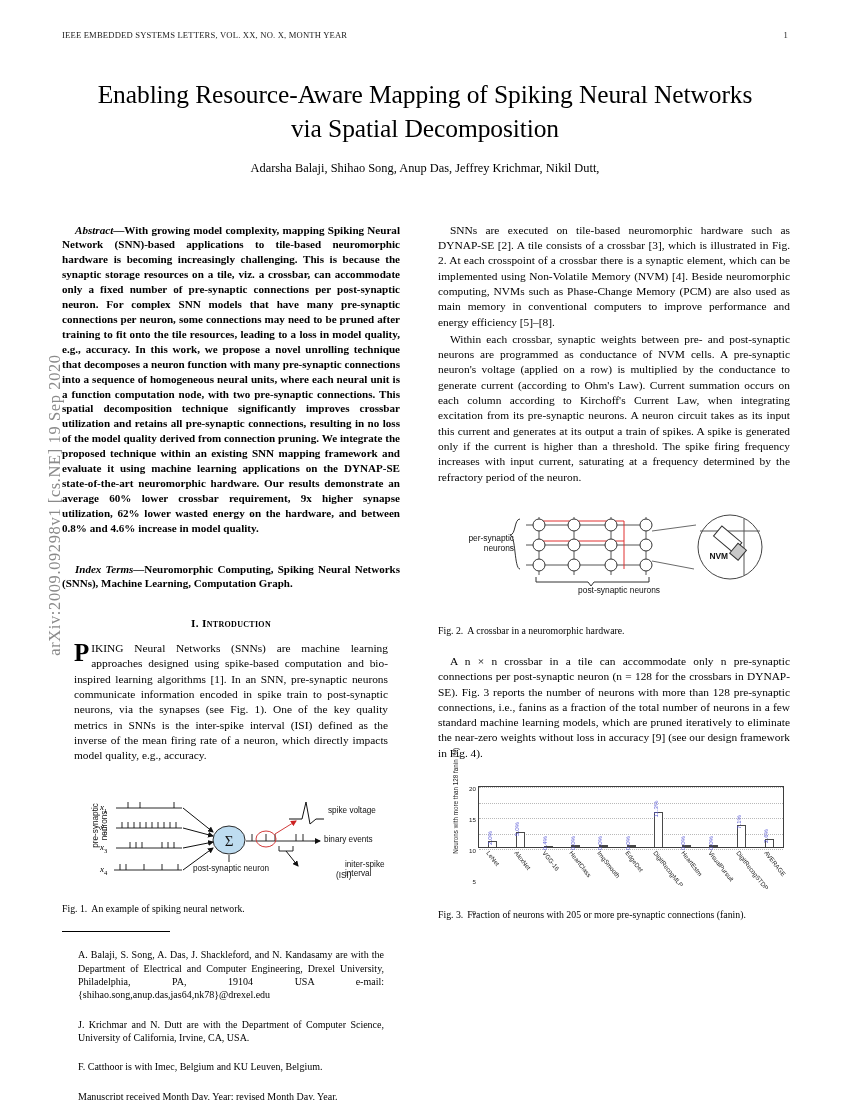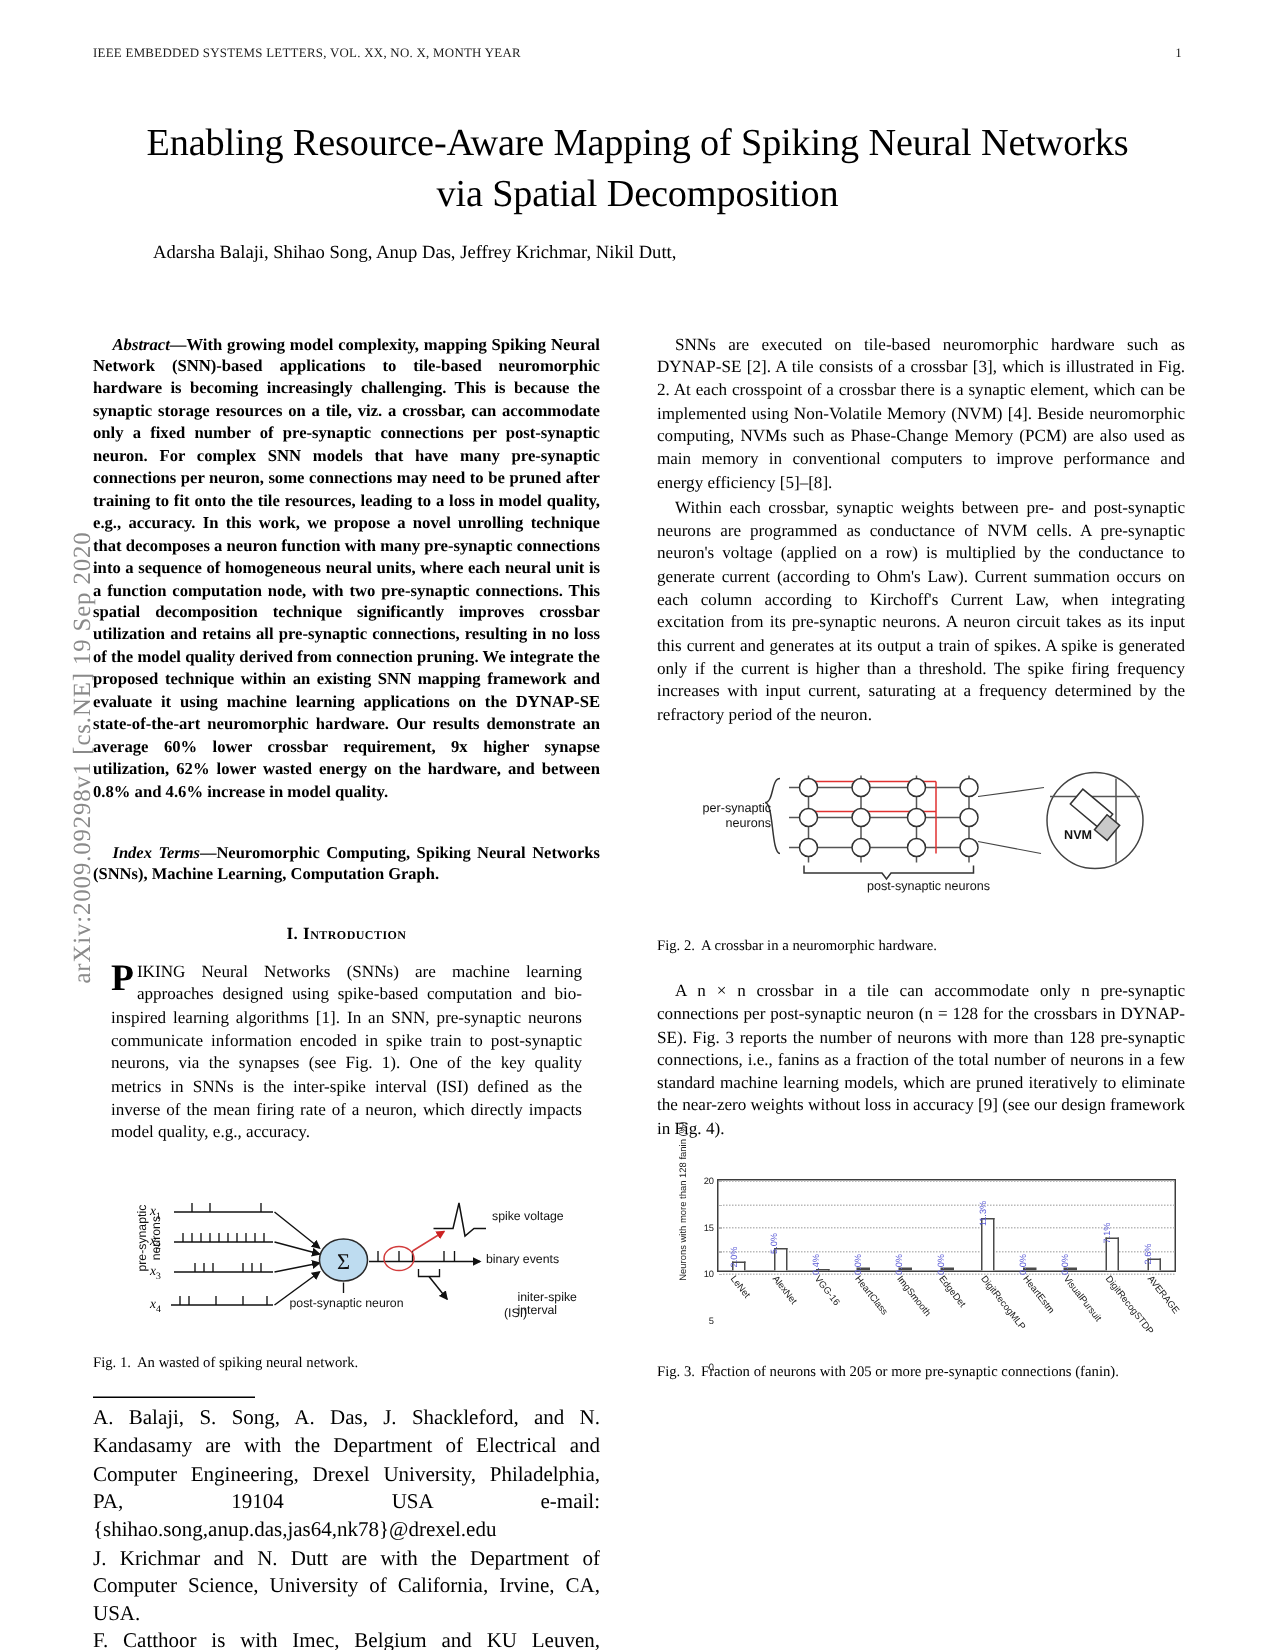--- a/index.html
+++ b/index.html
@@ -49,21 +49,21 @@
   
   .title {
     text-align: center;
     font-size: 25.5px;
     line-height: 1.32;
     font-weight: normal;
     letter-spacing: -0.1px;
     margin: 0 26px 14px 26px;
   }
   .authors {
-    text-align: left;
+    text-align: center;
     font-size: 12.4px;
     line-height: 1.55;
     margin: 0 40px 0 40px;
   }
 
   
   .columns {
     display: flex;
     margin-top: 44px;
     gap: 38px;
@@ -134,24 +134,24 @@
     text-align: left;
   }
   .caption .lbl { margin-right: 4px; }
 
   
   .rule {
     width: 108px; height: 1px; background: #000;
     margin: 16px 0 5px 0;
   }
   .footnote {
-    font-size: 14px;
+    font-size: 10px;
     line-height: 1.33;
     text-align: justify;
-    margin: 0;
+    margin: 16px;
   }
 
   
   .fig1 { position: relative; width: 330px; height: 100px; margin: 30px 0 0 8px; }
   .fig1 .vlabel {
     position: absolute; left: -4px; top: 22px;
     width: 68px; text-align: center;
     transform: rotate(-90deg); transform-origin: center center;
     font-family: "Liberation Sans", sans-serif; font-size: 8.2px;
     line-height: 1.15; color: #111;
@@ -346,21 +346,21 @@
         <div class="xlab" style="left:30px; top:70px;">x<sub>4</sub></div>
 
         <div class="slabel" style="left:258px; top:12px;">spike voltage</div>
         <div class="slabel" style="left:254px; top:41px;">binary events</div>
         <div class="slabel" style="left:232px; top:66px;padding-left:43px;">initer-spike interval</div>
         <div class="slabel" style="left:266px; top:77px;">(ISI)</div>
         <div class="slabel" style="left:120px; top:70px; width:82px; text-align:center;">post-synaptic neuron</div>
       </div>
 
       <div class="caption">
-        <span class="lbl">Fig. 1.</span><span>An wasted of spiking neural network.</span>
+        <span class="lbl">Fig. 1.</span><span>An example of spiking neural network.</span>
       </div>
 
       <div class="rule"></div>
       <p class="footnote para">A. Balaji, S. Song, A. Das, J. Shackleford, and N. Kandasamy are with the Department of Electrical and Computer Engineering, Drexel University, Philadelphia, PA, 19104 USA e-mail: {shihao.song,anup.das,jas64,nk78}@drexel.edu</p>
       <p class="footnote para">J. Krichmar and N. Dutt are with the Department of Computer Science, University of California, Irvine, CA, USA.</p>
       <p class="footnote para">F. Catthoor is with Imec, Belgium and KU Leuven, Belgium.</p>
       <p class="footnote para">Manuscript received Month Day, Year; revised Month Day, Year.</p>
     </div>
 
     <div class="col">

